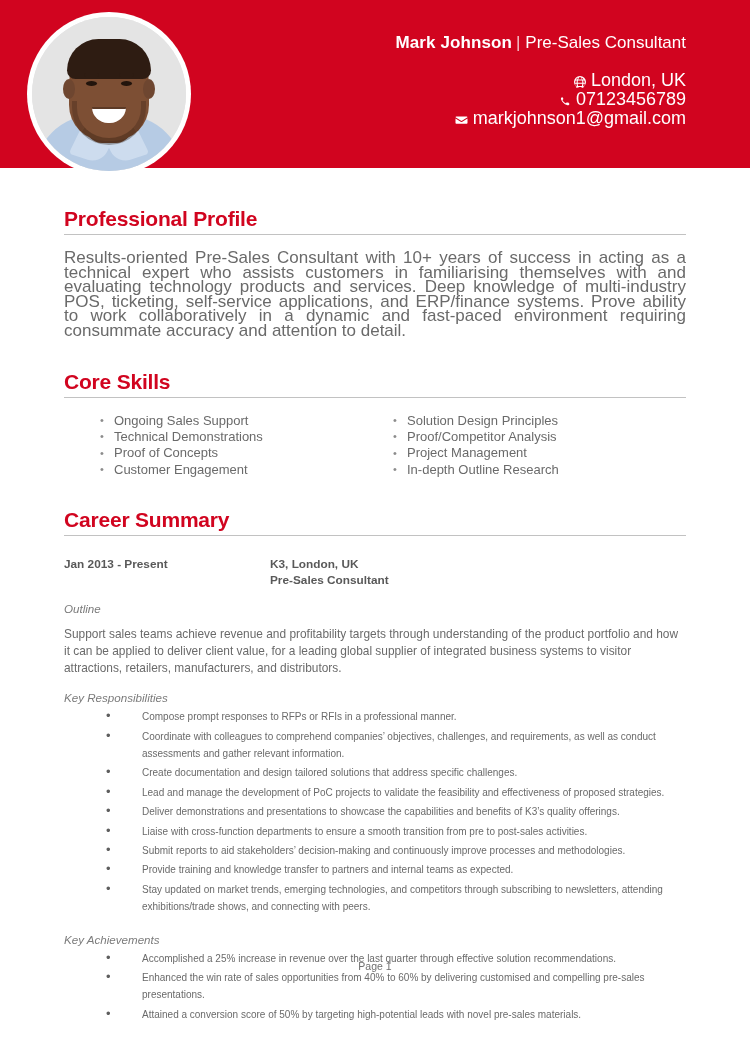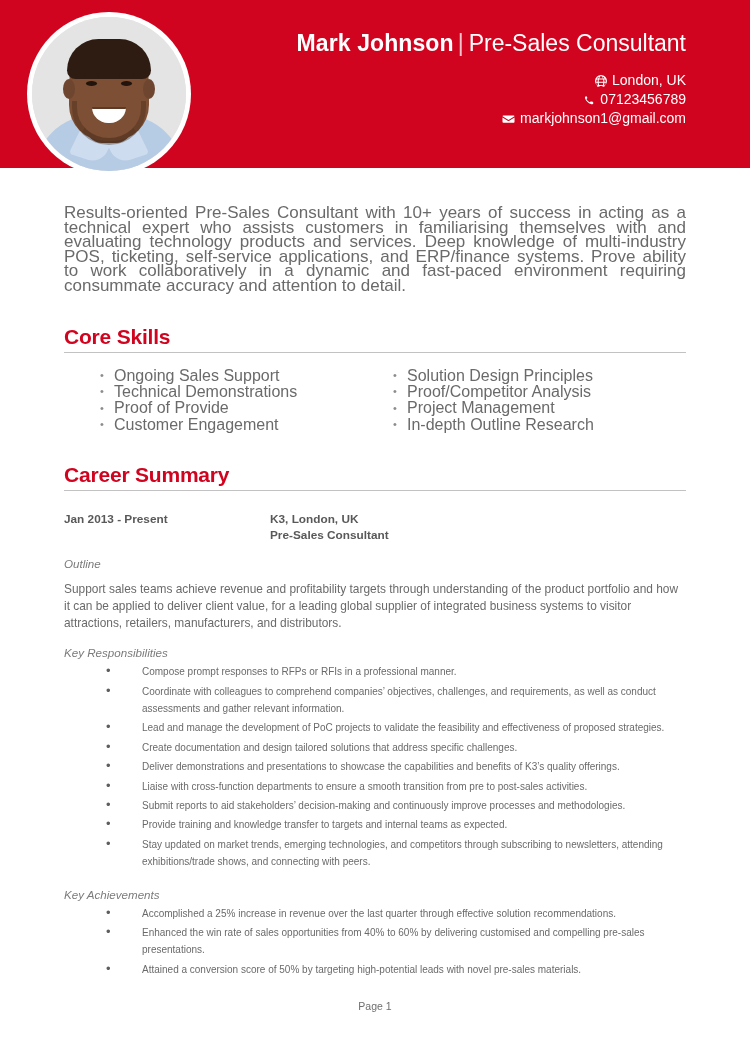--- a/index.html
+++ b/index.html
@@ -156,42 +156,42 @@
   }
 
   .header-right {
     position: absolute;
     right: 64px;
     top: 28px;
     text-align: right;
     color: #ffffff;
   }
   .name-line {
-    font-size: 23px;
+    font-size: 17px;
     line-height: 30px;
     white-space: nowrap;
     text-align: center;
   }
   .name-line .nm {
     font-weight: bold;
     letter-spacing: 0.1px;
   }
   .name-line .sep {
     font-weight: 300;
     margin: 0 5px 0 4px;
     color: #f4c6cd;
   }
   .name-line .role {
     font-weight: normal;
   }
   .contact {
     margin-top: 13px;
   }
   .contact-row {
-    font-size: 14px;
+    font-size: 18px;
     line-height: 19px;
     white-space: nowrap;
     display: block;
   }
   .contact-row .ico {
     display: inline-block;
     vertical-align: -2px;
     margin-right: 5px;
   }
   .contact-row .ico svg { display: block; }
@@ -227,21 +227,21 @@
   }
 
   
   .skills-cols {
     display: flex;
     margin-top: 15px;
     padding-left: 36px;
   }
   .skills-col { width: 50%; }
   .skill-item {
-    font-size: 16px;
+    font-size: 13px;
     line-height: 16.4px;
     color: #6a6a6a;
     position: relative;
     padding-left: 14px;
   }
   .skill-item::before {
     content: "\2022";
     position: absolute;
     left: 0;
     top: -0.5px;
@@ -307,21 +307,21 @@
     color: #5e5e5e;
   }
 
   .ach-block { margin-top: 15px; }
 
   
   .footer {
     position: absolute;
     left: 0;
     right: 0;
-    top: 1000px;
+    top: 960px;
     text-align: center;
     font-size: 10.5px;
     color: #6f6f6f;
   }
 </style>
 </head>
 <body>
 
 <div class="header">
 
@@ -377,30 +377,31 @@
         </span><span>markjohnson1@gmail.com</span>
       </div>
 
     </div>
   </div>
 </div>
 
 <div class="page">
 
   <div class="section sec-profile">
+    <div class="sec-head">Professional Profile</div>
     <div class="body-text">Results-oriented Pre-Sales Consultant with 10+ years of success in acting as a technical expert who assists customers in familiarising themselves with and evaluating technology products and services. Deep knowledge of multi-industry POS, ticketing, self-service applications, and ERP/finance systems. Prove ability to work collaboratively in a dynamic and fast-paced environment requiring consummate accuracy and attention to detail.</div>
   </div>
 
   <div class="section sec-skills">
     <div class="sec-head">Core Skills</div>
     <div class="skills-cols">
       <div class="skills-col">
         <div class="skill-item">Ongoing Sales Support</div>
         <div class="skill-item">Technical Demonstrations</div>
-        <div class="skill-item">Proof of Provide</div>
+        <div class="skill-item">Proof of Concepts</div>
         <div class="skill-item">Customer Engagement</div>
       </div>
       <div class="skills-col">
         <div class="skill-item">Solution Design Principles</div>
         <div class="skill-item">Proof/Competitor Analysis</div>
         <div class="skill-item">Project Management</div>
         <div class="skill-item">In-depth Outline Research</div>
       </div>
     </div>
   </div>
@@ -416,26 +417,26 @@
       </div>
     </div>
 
     <div class="sub-label">Outline</div>
     <div class="outline-text">Support sales teams achieve revenue and profitability targets through understanding of the product portfolio and how it can be applied to deliver client value, for a leading global supplier of integrated business systems to visitor attractions, retailers, manufacturers, and distributors.</div>
 
     <div class="sub-label">Key Responsibilities</div>
     <ul class="dot-list">
       <li>Compose prompt responses to RFPs or RFIs in a professional manner.</li>
       <li>Coordinate with colleagues to comprehend companies’ objectives, challenges, and requirements, as well as conduct assessments and gather relevant information.</li>
+      <li>Create documentation and design tailored solutions that address specific challenges.</li>
       <li>Lead and manage the development of PoC projects to validate the feasibility and effectiveness of proposed strategies.</li>
-      <li>Create documentation and design tailored solutions that address specific challenges.</li>
       <li>Deliver demonstrations and presentations to showcase the capabilities and benefits of K3’s quality offerings.</li>
       <li>Liaise with cross-function departments to ensure a smooth transition from pre to post-sales activities.</li>
       <li>Submit reports to aid stakeholders’ decision-making and continuously improve processes and methodologies.</li>
-      <li>Provide training and knowledge transfer to targets and internal teams as expected.</li>
+      <li>Provide training and knowledge transfer to partners and internal teams as expected.</li>
       <li>Stay updated on market trends, emerging technologies, and competitors through subscribing to newsletters, attending exhibitions/trade shows, and connecting with peers.</li>
     </ul>
 
     <div class="ach-block">
       <div class="sub-label" style="margin-top:16px">Key Achievements</div>
       <ul class="dot-list">
         <li>Accomplished a 25% increase in revenue over the last quarter through effective solution recommendations.</li>
         <li>Enhanced the win rate of sales opportunities from 40% to 60% by delivering customised and compelling pre-sales presentations.</li>
         <li>Attained a conversion score of 50% by targeting high-potential leads with novel pre-sales materials.</li>
       </ul>

